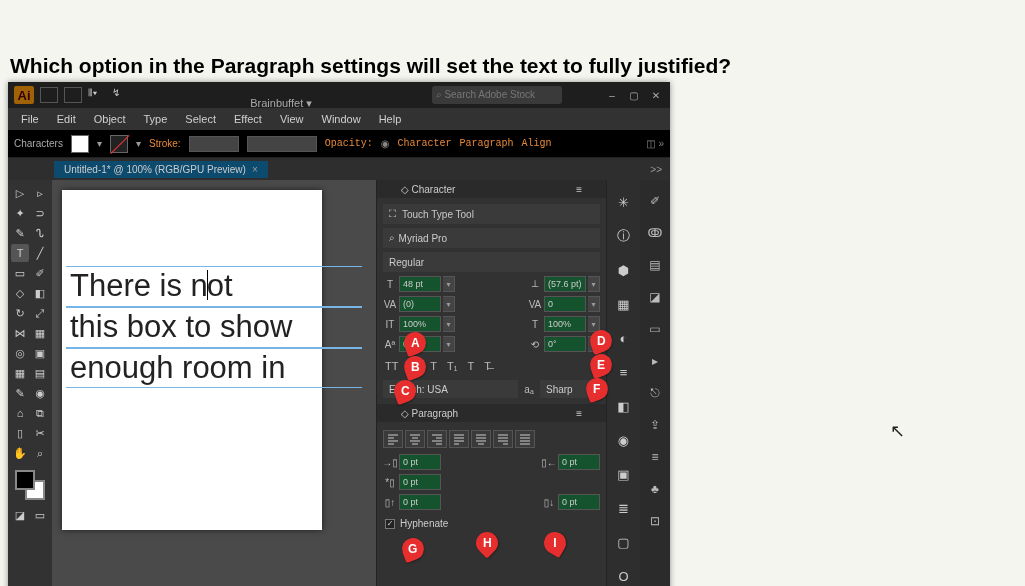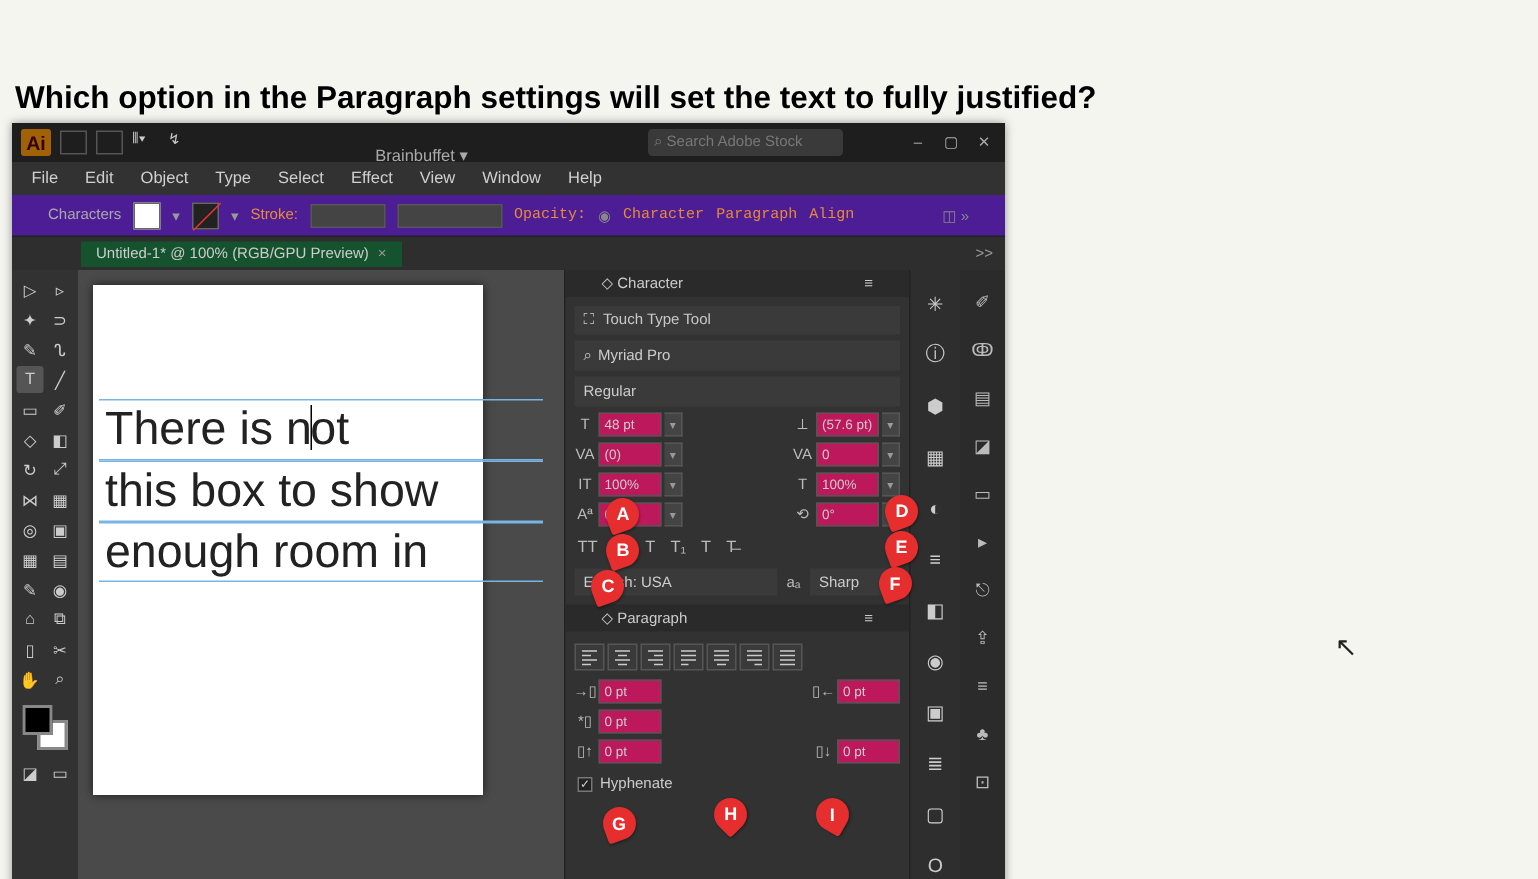--- a/index.html
+++ b/index.html
@@ -7,29 +7,29 @@
   .question { font-size:21px; font-weight:600; padding:6px 10px 4px; color:#000;margin-top:48px; }
   .app { margin:0 8px; width:662px; height:540px; background:#2a2a2a; position:relative; color:#c8c8c8; font-size:10px; box-shadow:0 0 6px rgba(0,0,0,.4); }
   .titlebar { height:26px; background:#1e1e1e; display:flex; align-items:center; padding:0 6px; gap:6px; }
   .ai-logo { background:#a16207; color:#330000; font-weight:bold; font-size:13px; width:20px; height:18px; display:flex; align-items:center; justify-content:center; border-radius:2px; }
   .tbicon { width:18px; height:16px; border:1px solid #555; display:inline-block; }
   .titlecenter { flex:1; text-align:center; color:#aaa; font-size:11px;margin-top:16px; }
   .search { background:#3a3a3a; height:18px; width:130px; border-radius:3px; padding:0 4px; color:#777; font-size:10px; line-height:18px; }
   .wctl { width:16px; height:14px; color:#aaa; display:flex; align-items:center; justify-content:center; cursor:default; }
   .menubar { height:22px; background:#323232; display:flex; align-items:center; padding:0 6px; gap:4px; }
   .menubar span { padding:2px 7px; font-size:11px; color:#d0d0d0; }
-  .optbar { height:28px; background:#4c1d95; display:flex; align-items:center; padding:0 24px; gap:8px; border-bottom:1px solid #222; }
+  .optbar { height:28px; background:#000000; display:flex; align-items:center; padding:0 6px; gap:8px; border-bottom:1px solid #222; }
   .label { color:#aaa; font-size:10px; }
   .swatch { width:18px; height:18px; background:#fff; border:1px solid #666; }
   .swatch2 { width:18px; height:18px; background:#222; border:1px solid #666; position:relative; }
   .swatch2::after{content:"";position:absolute;width:26px;height:1px;background:#e33;top:8px;left:-4px;transform:rotate(-45deg);}
   .dd { background:#444; border:1px solid #555; height:16px; width:50px; }
   .olink { color:#e88a3a; font-size:10px;font-family:Liberation Mono, monospace; }
   .tabbar { height:22px; background:#2e2e2e; display:flex; align-items:center; padding-left:46px; }
-  .doctab { background:#14532d; padding:3px 10px; font-size:10px; color:#ccc; display:flex; align-items:center; gap:6px; }
+  .doctab { background:#0c4a6e; padding:3px 10px; font-size:10px; color:#ccc; display:flex; align-items:center; gap:6px; }
   .doctab .x { color:#999; }
   .arrows { margin-left:auto; padding-right:8px; color:#999; }
 
   .workrow { display:flex; height:calc(100% - 98px); }
 
   .ltoolbar { width:44px; background:#323232; display:flex; flex-direction:column; align-items:center; padding-top:4px; gap:2px; }
   .trow { display:flex; gap:2px; }
   .tool { width:18px; height:18px; display:flex; align-items:center; justify-content:center; color:#ccc; font-size:11px; border-radius:2px; }
   .colorpick { margin-top:6px; position:relative; width:30px; height:30px; }
   .cp1 { position:absolute; width:20px; height:20px; background:#000; border:2px solid #888; top:0; left:0; }
@@ -42,21 +42,21 @@
   .caret { display:inline-block; width:1px; height:30px; background:#000; vertical-align:-4px; margin:0 -1px; }
 
   .panelcol { width:230px; background:#323232; border-left:1px solid #222; display:flex; flex-direction:column; font-size:10px; }
   .phdr { background:#2a2a2a; height:18px; display:flex; align-items:center; padding:0 24px; color:#ccc; justify-content:space-between; }
   .pbody { padding:6px; display:flex; flex-direction:column; gap:4px; }
   .ttool { background:#3a3a3a; padding:4px 6px; display:flex; align-items:center; gap:6px; }
   .fsel { background:#3a3a3a; height:20px; padding:0 6px; display:flex; align-items:center; color:#ccc; }
   .fldrow { display:flex; gap:4px; align-items:center; }
   .fld { display:flex; align-items:center; gap:2px; }
   .fldlbl { width:14px; height:14px; display:flex; align-items:center; justify-content:center; color:#bbb; font-size:10px; }
-  .fldin { background:#be185d; border:1px solid #555; height:16px; width:42px; color:#ccc; font-size:9px; padding:0 3px; line-height:14px; }
+  .fldin { background:#14532d; border:1px solid #555; height:16px; width:42px; color:#ccc; font-size:9px; padding:0 3px; line-height:14px; }
   .ddarrow { width:12px; height:16px; background:#444; border:1px solid #555; border-left:none; display:flex; align-items:center; justify-content:center; color:#999; font-size:8px; }
   .caserow { display:flex; gap:10px; padding:4px 2px; color:#bbb; font-size:11px; }
   .alignrow { display:flex; gap:2px; padding:2px 0; }
   .albtn { width:20px; height:18px; background:#3a3a3a; border:1px solid #555; display:flex; align-items:center; justify-content:center; }
   .albtn svg { width:12px; height:12px; }
   .hyph { display:flex; align-items:center; gap:5px; padding:4px 2px; color:#ccc; }
   .chk { width:10px; height:10px; background:#222; border:1px solid #777; display:flex; align-items:center; justify-content:center; font-size:8px; color:#ccc; }
 
   .dockstrip { width:34px; background:#2e2e2e; border-left:1px solid #222; display:flex; flex-direction:column; align-items:center; padding-top:12px; gap:14px; }
   .dockstrip .di { width:20px; height:20px; display:flex; align-items:center; justify-content:center; color:#ccc; font-size:13px; }

